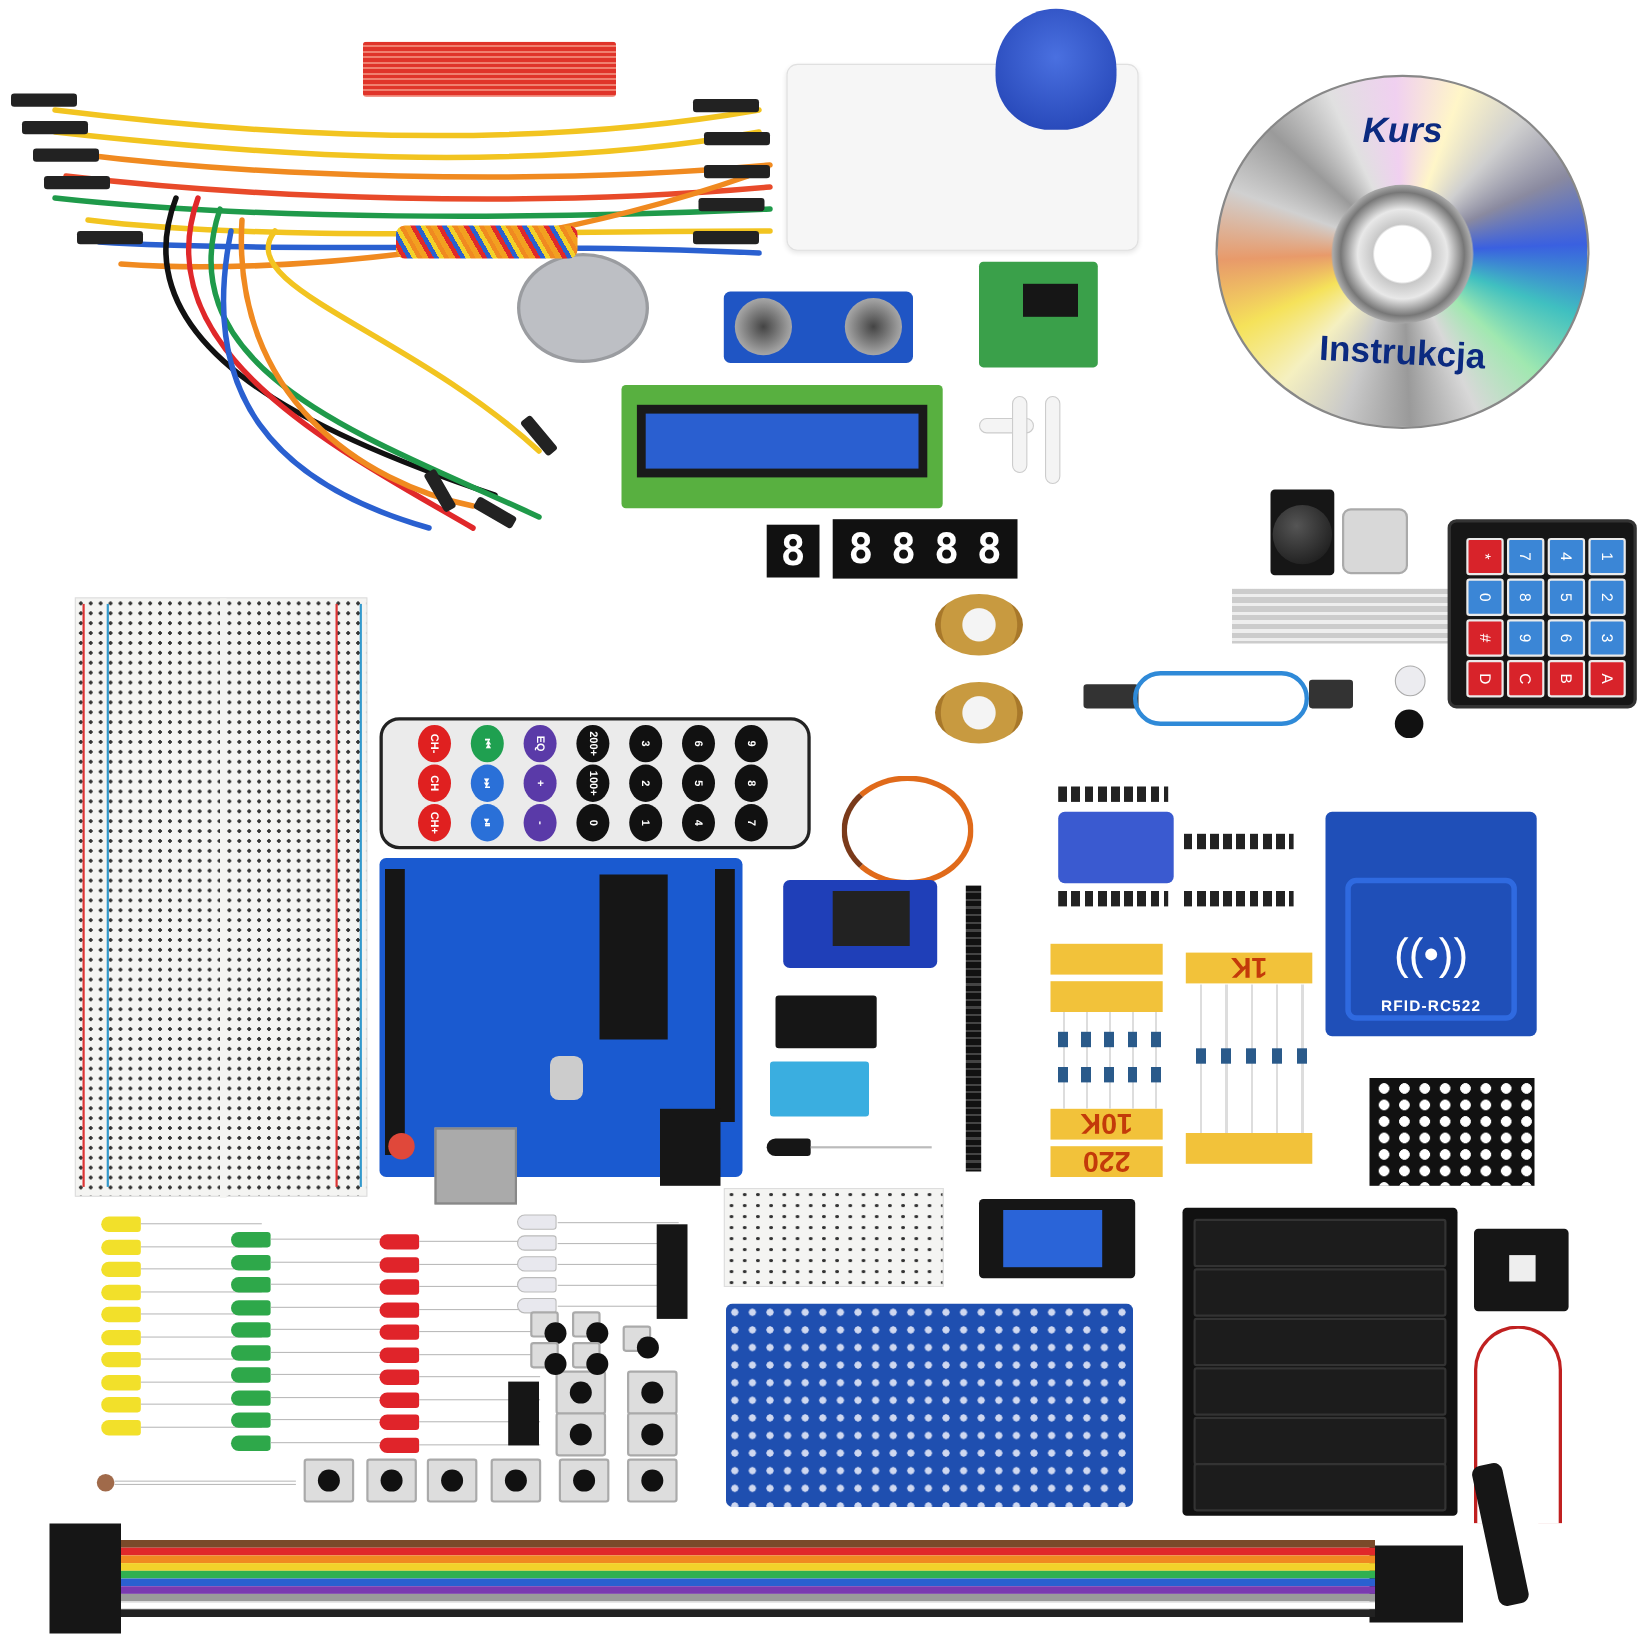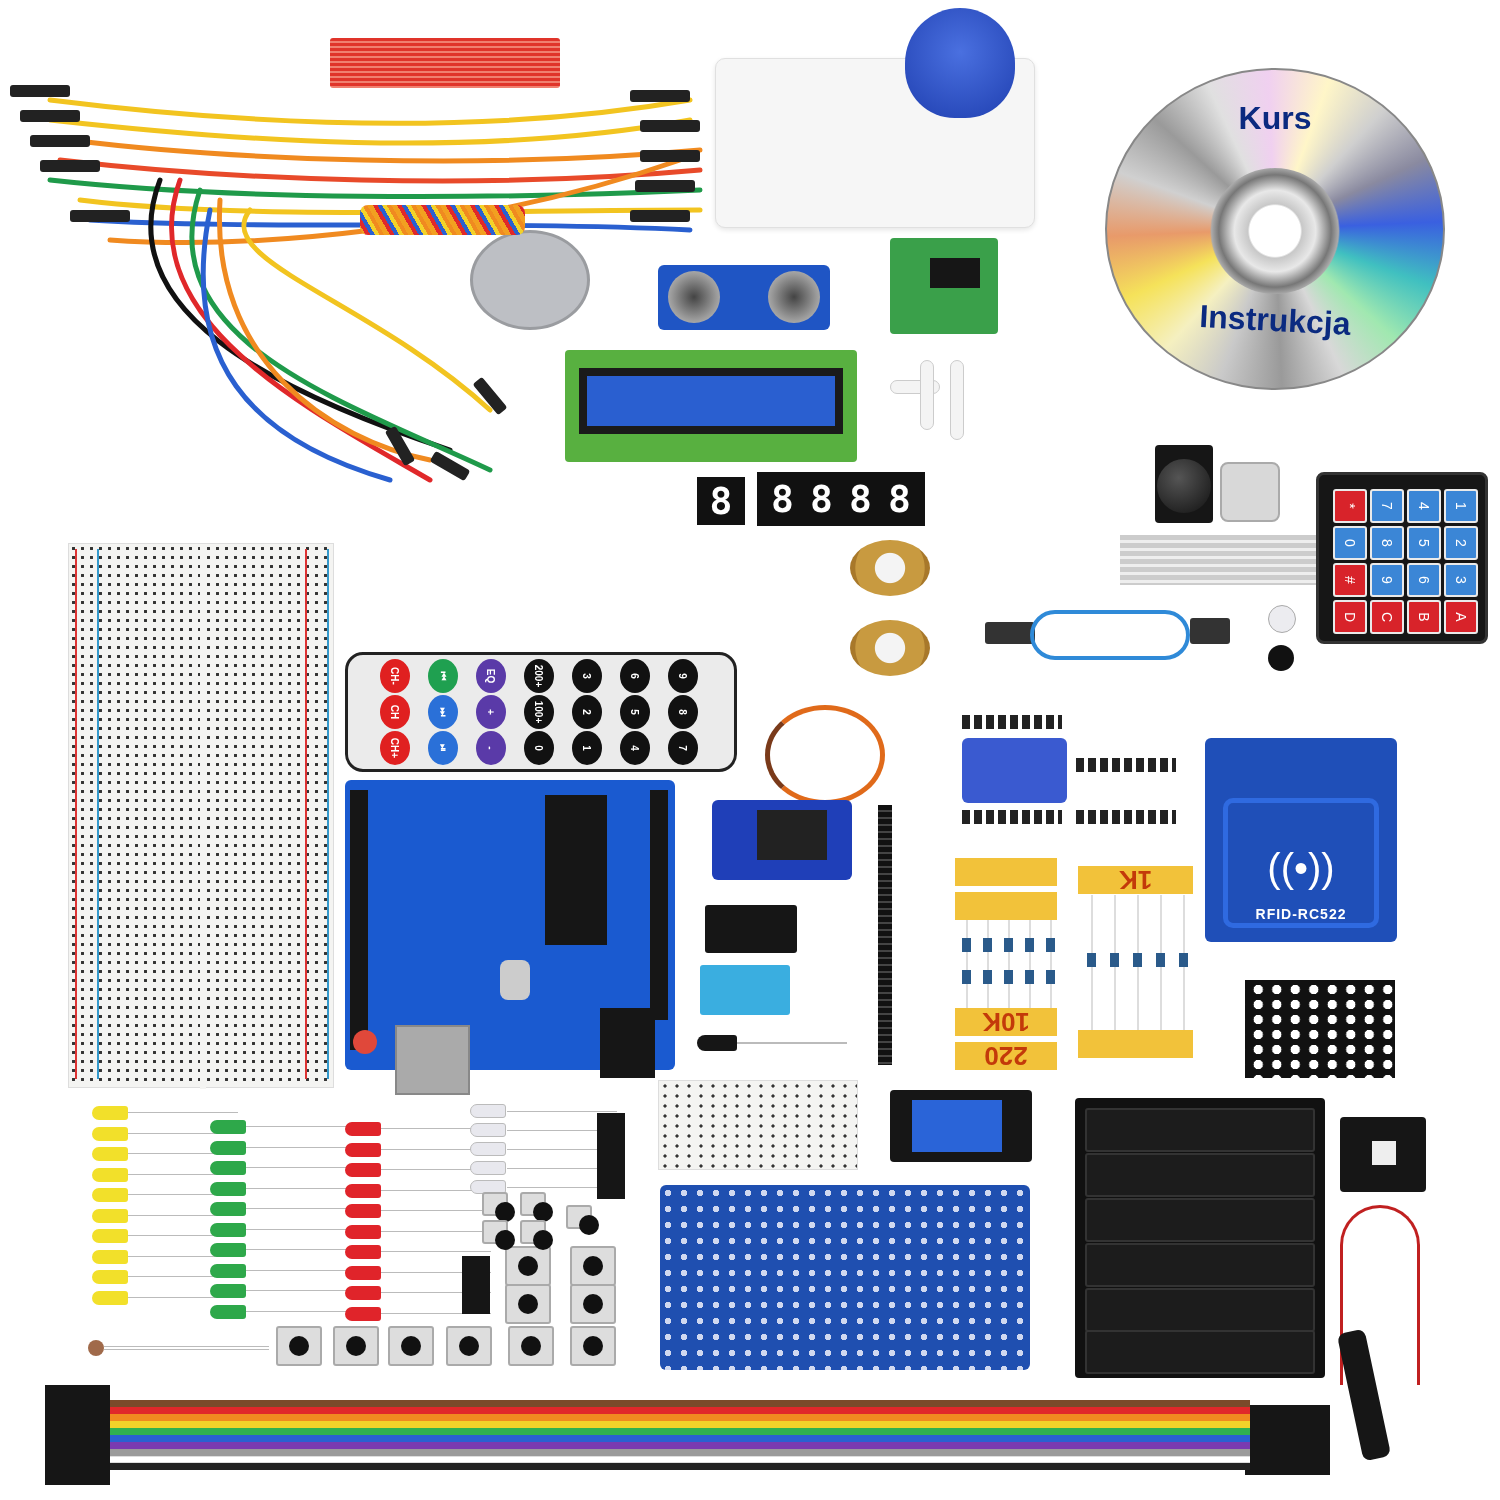--- a/index.html
+++ b/index.html
@@ -72,21 +72,21 @@
 
 <div class="abs" style="left:470px;top:230px;width:120px;height:100px;background:#bdbfc4;border-radius:50%;border:3px solid #9a9ca0;"></div>
 <div class="abs" style="left:360px;top:205px;width:165px;height:30px;border-radius:8px;
      background:repeating-linear-gradient(60deg,#f2a020 0 5px,#e0282a 5px 9px,#2a60d0 9px 13px,#f2d22a 13px 17px,#f08a20 17px 21px);"></div>
 
 <div class="abs" style="left:715px;top:58px;width:320px;height:170px;background:#f6f6f6;border:1px solid #e0e0e0;border-radius:10px;box-shadow:0 2px 5px rgba(0,0,0,.1);"></div>
 <div class="abs" style="left:905px;top:8px;width:110px;height:110px;background:radial-gradient(circle at 50% 40%,#4a70e0,#1f3fb0);border-radius:50% 50% 45% 45%;"></div>
 
 <div class="abs cd" style="left:1105px;top:68px;width:340px;height:322px;"></div>
 <div class="abs cd-hub" style="left:1210px;top:168px;width:130px;height:126px;"></div>
-<div class="abs cd-text" style="left:1105px;top:100px;width:340px;font-size:32px;">Kurs</div>
+<div class="abs cd-text" style="left:1105px;top:100px;width:340px;font-size:32px;font-style:italic;">Kurs</div>
 <div class="abs cd-text" style="left:1105px;top:302px;width:340px;font-size:32px;transform:rotate(3deg);">Instrukcja</div>
 
 <div class="abs pcb-blue" style="left:658px;top:265px;width:172px;height:65px;">
   <div class="abs" style="left:10px;top:6px;width:52px;height:52px;border-radius:50%;background:radial-gradient(circle,#444,#999 60%,#ccc);"></div>
   <div class="abs" style="left:110px;top:6px;width:52px;height:52px;border-radius:50%;background:radial-gradient(circle,#444,#999 60%,#ccc);"></div>
 </div>
 
 <div class="abs pcb-green" style="left:890px;top:238px;width:108px;height:96px;">
   <div class="abs black" style="left:40px;top:20px;width:50px;height:30px;"></div>
 </div>

